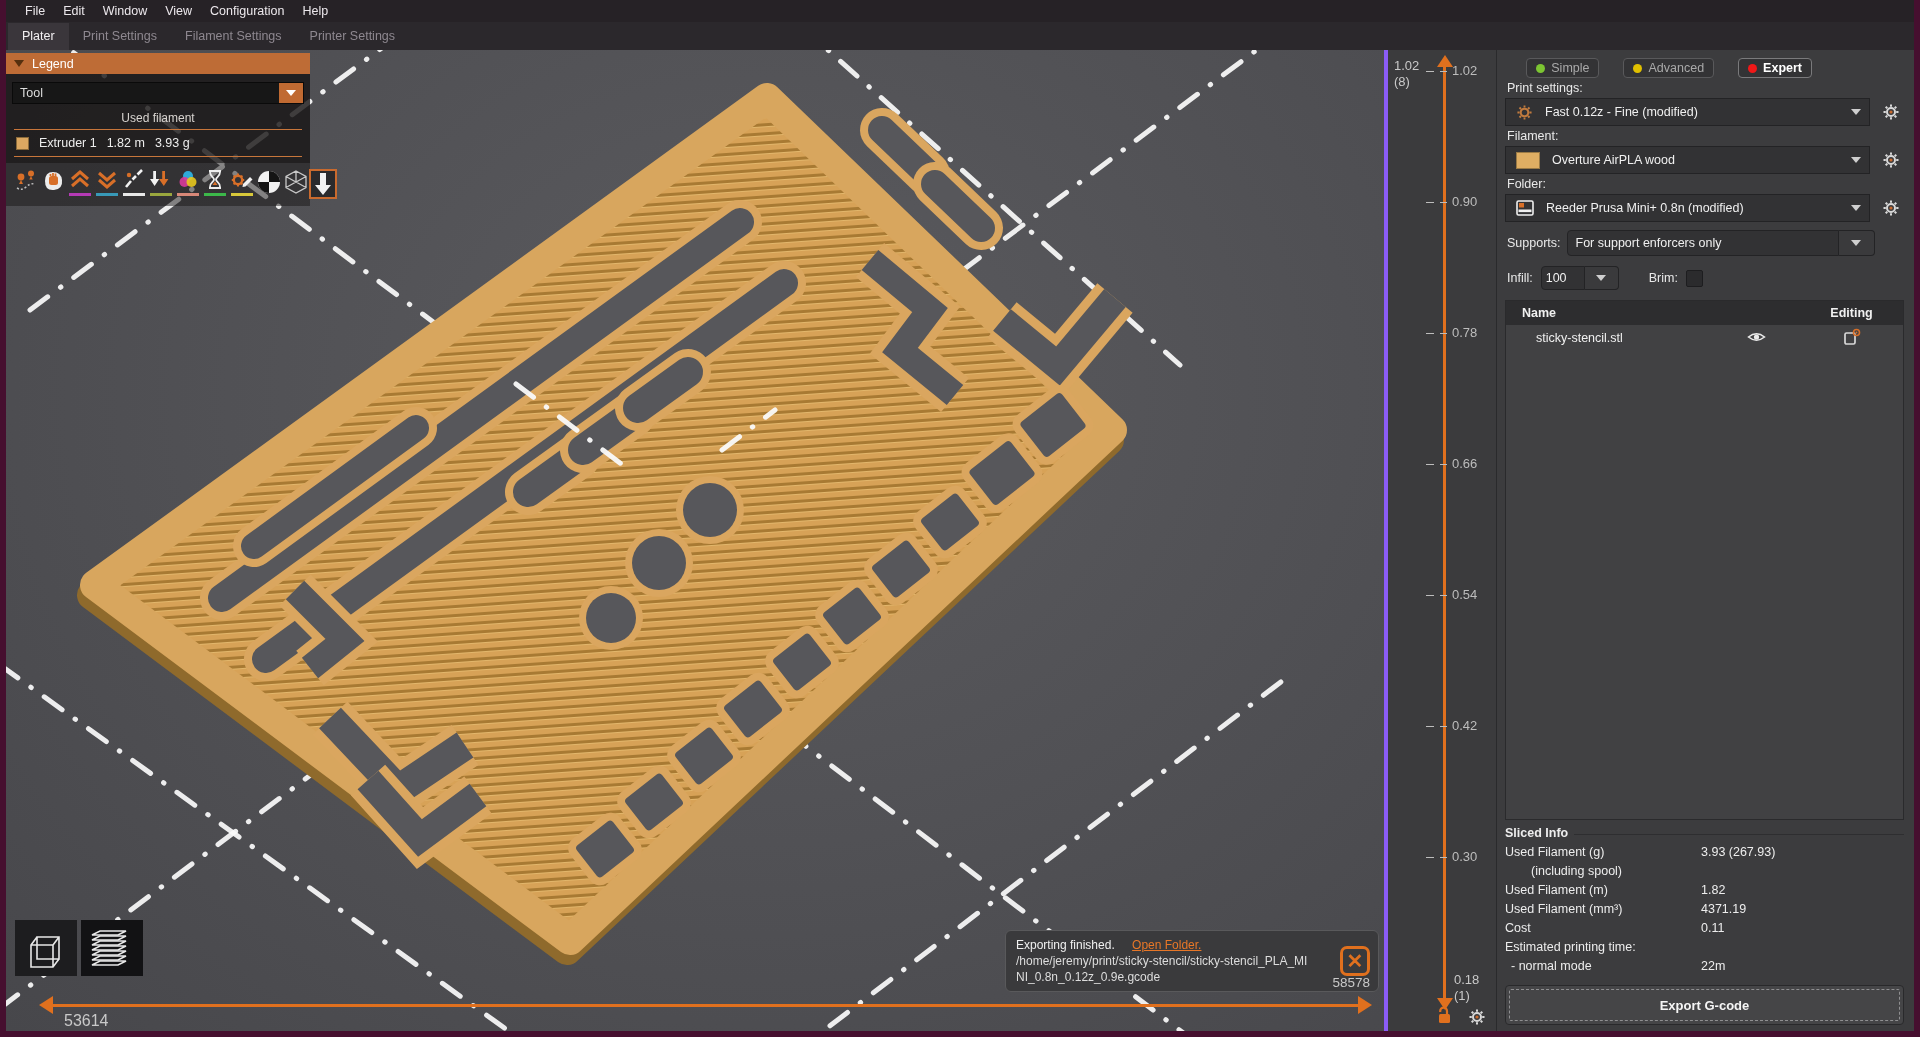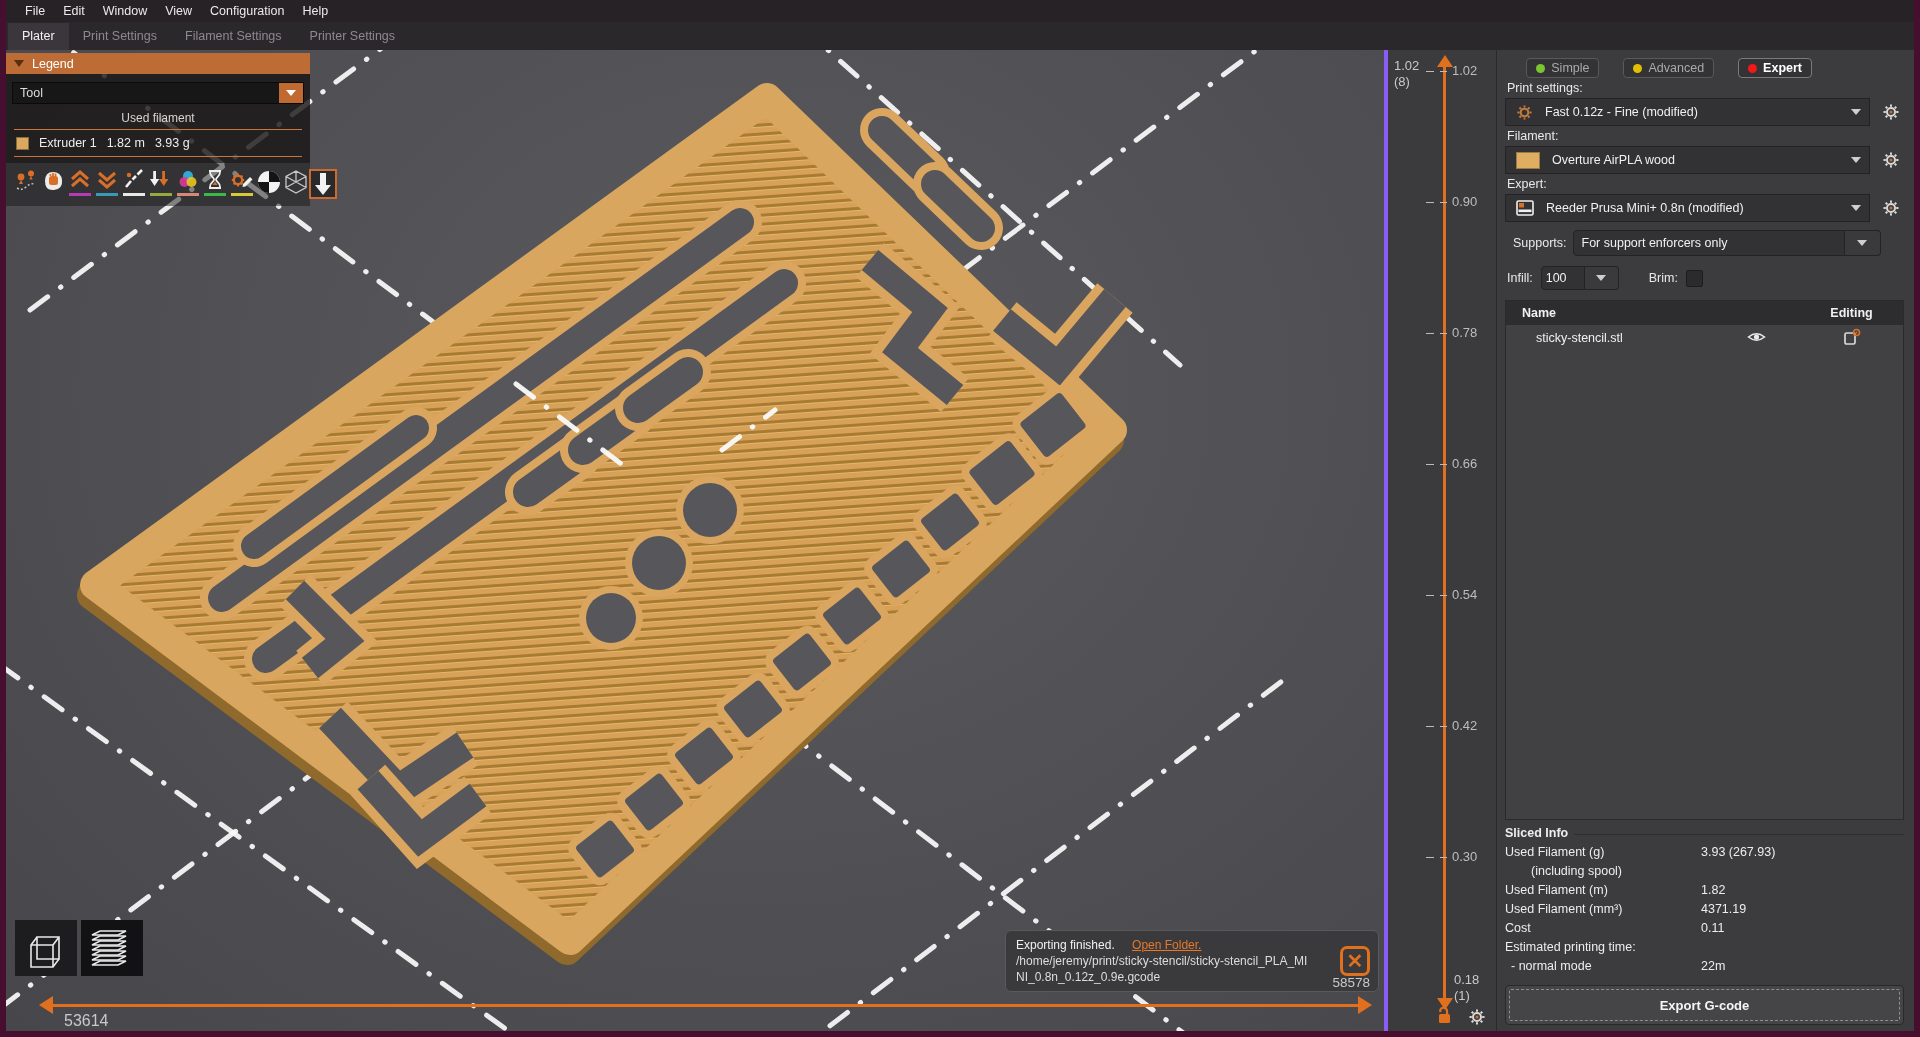--- a/index.html
+++ b/index.html
@@ -94,21 +94,21 @@
   .flabel { font-size:12.5px; color:#E9E9E9; margin:3px 0 3px 2px; }
   .combo-row { display:flex; align-items:center; gap:8px; }
   .combo { flex:1; height:28px; background:#323234; border:1px solid #232325; border-radius:0;
            display:flex; align-items:center; padding:0 8px 0 10px; gap:12px; }
   .combo-text { flex:1; color:#F0F0F0; font-size:12.5px; white-space:nowrap; overflow:hidden; }
   .combo-caret { width:0; height:0; border-left:5px solid transparent; border-right:5px solid transparent; border-top:6px solid #CFCFCF; }
   .fil-swatch { width:24px; height:17px; background:#DFAE63; border:1px solid #9A7A45; }
   .gearbox { width:26px; display:flex; justify-content:center; }
 
   .supports-row { display:flex; align-items:center; margin-top:8px; }
-  .supports-row .flabel { margin:0 6px 0 8px; }
+  .supports-row .flabel { margin:0 6px 0 2px; }
   .sup-combo { width:272px; height:26px; background:#323234; border:1px solid #232325; border-radius:4px 0 0 4px;
                display:flex; align-items:center; padding:0 8px; color:#F0F0F0; font-size:12.5px; }
   .sup-btn { width:36px; height:26px; background:#3A3A3C; border:1px solid #232325; border-left:none; border-radius:0 4px 4px 0;
              display:flex; align-items:center; justify-content:center; }
 
   .infill-row { display:flex; align-items:center; margin:10px 0 8px 0; }
   .infill-field { width:44px; height:24px; background:#323234; border:1px solid #232325; border-radius:4px 0 0 4px;
                   color:#F0F0F0; font-size:12.5px; padding:0 4px; outline:none; }
   .inf-btn { width:34px; height:24px; background:#3A3A3C; border:1px solid #232325; border-left:none; border-radius:0 4px 4px 0;
              display:flex; align-items:center; justify-content:center; }
@@ -467,21 +467,21 @@
           <svg width="18" height="18" viewBox="0 0 18 18">
                 <circle cx="9" cy="9" r="4" stroke="#D8D8D8" stroke-width="2" fill="none"></circle>
                 <g stroke="#D8D8D8" stroke-width="2">
                   <path d="M9 1.5 v2.3 M9 14.2 v2.3 M1.5 9 h2.3 M14.2 9 h2.3 M3.7 3.7 l1.6 1.6 M12.7 12.7 l1.6 1.6 M3.7 14.3 l1.6 -1.6 M12.7 5.3 l1.6 -1.6"></path>
                 </g>
                 <circle cx="9" cy="9" r="1.6" fill="#C96A2E"></circle>
               </svg>
         </div>
       </div>
 
-      <div class="flabel">Expert:</div>
+      <div class="flabel">Folder:</div>
       <div class="combo-row">
         <div class="combo">
           <svg width="18" height="16" viewBox="0 0 18 16">
                 <rect x="1" y="1" width="16" height="14" rx="1.5" stroke="#F0F0F0" stroke-width="1.6" fill="none"></rect>
                 <rect x="3" y="3" width="5" height="4.5" fill="#D86F28"></rect>
                 <rect x="2.5" y="9.5" width="13" height="2.6" fill="#F0F0F0"></rect>
               </svg>
           <span class="combo-text">Reeder Prusa Mini+ 0.8n (modified)</span>
           <span class="combo-caret"></span>
         </div>

